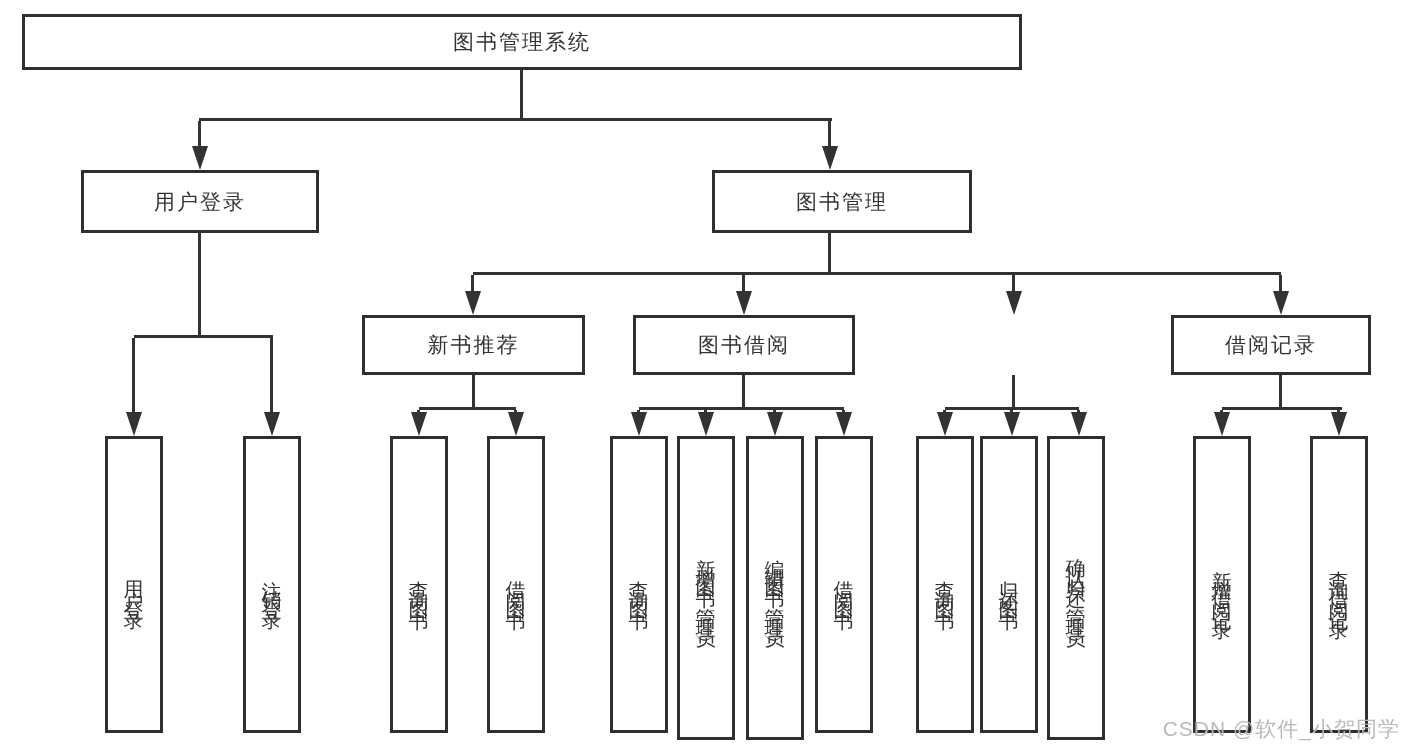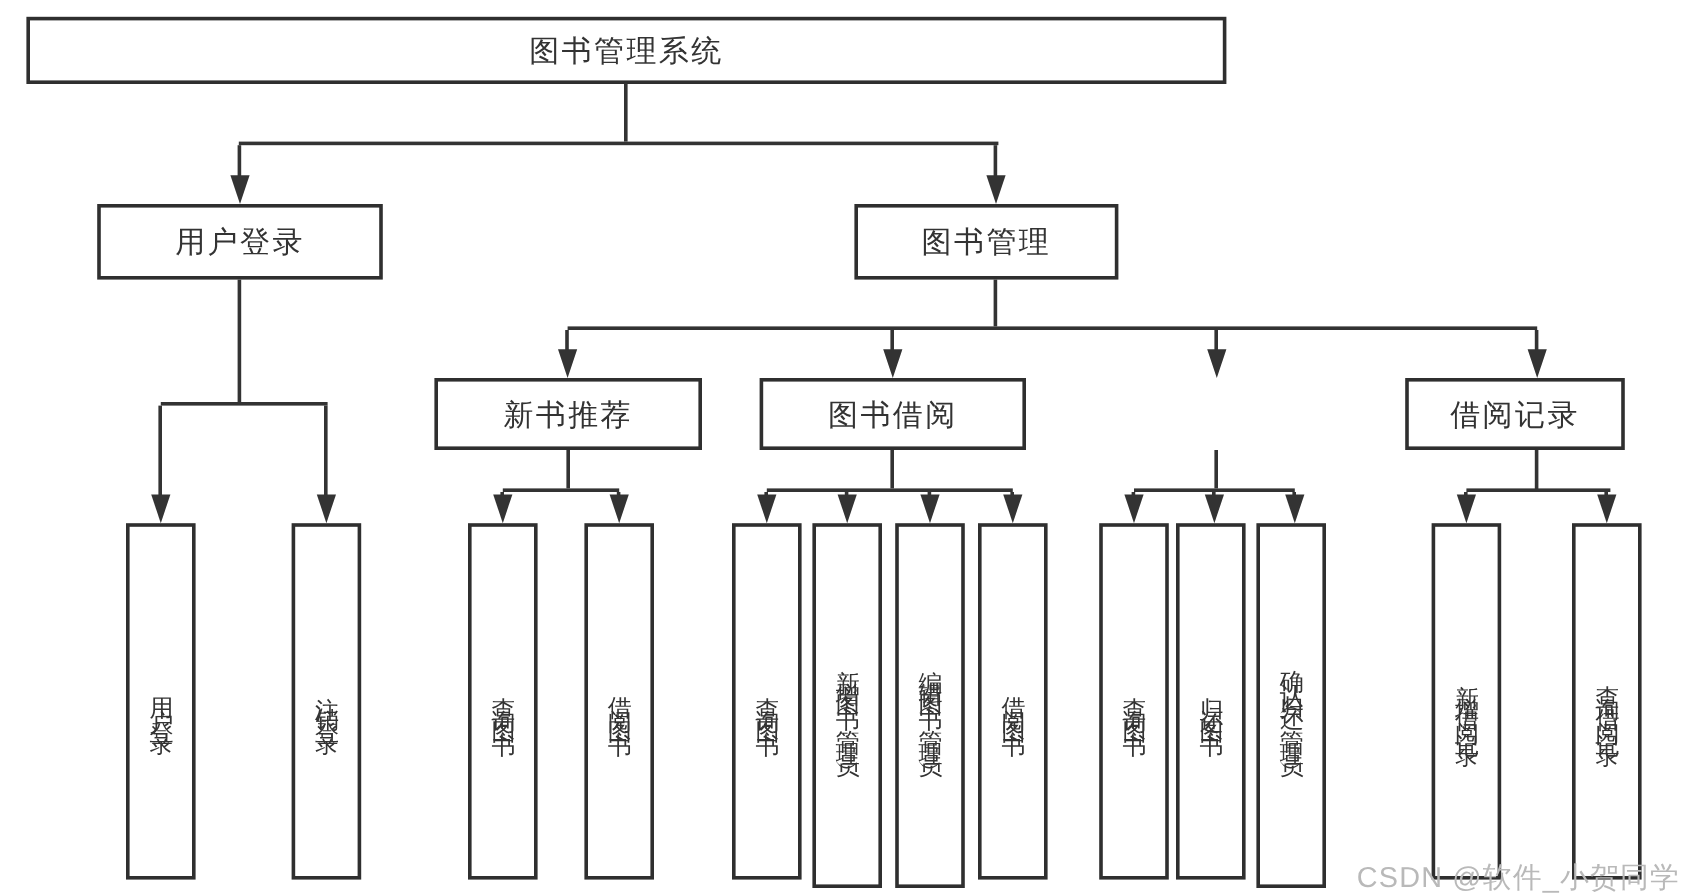--- a/index.html
+++ b/index.html
@@ -13,21 +13,21 @@
   .node{
     position:absolute;
     box-sizing:border-box;
     border:3px solid #2f2f2f;
     background:#fff;
     display:flex;
     align-items:center;
     justify-content:center;
     color:#333;
   }
-  .h-node{font-size:25px;letter-spacing:2px;}
+  .h-node{font-size:21px;letter-spacing:2px;}
   .v-node{
     writing-mode:vertical-rl;
     font-size:20px;
     letter-spacing:10px;
     line-height:1;
   }
   .vline{position:absolute;width:3px;background:#333;}
   .hline{position:absolute;height:3px;background:#333;}
   .drop{position:absolute;width:16px;}
   .drop .stub{
@@ -37,21 +37,21 @@
   }
   .drop .tri{
     position:absolute;left:0;bottom:0;width:0;height:0;display:block;
     border-left:8px solid transparent;
     border-right:8px solid transparent;
     border-top:24px solid #333;
   }
   .watermark{
     position:absolute;
     top:715px;right:5px;
-    font-size:24px;
+    font-size:21px;
     color:#b9b9b9;
     letter-spacing:1px;
     z-index:10;
     white-space:nowrap;
   }
 </style>
 </head>
 <body>
 
 <div id="canvas">
@@ -63,21 +63,21 @@
   <div class="drop" style="left:192px;top:121px;height:49px;">
       <i class="stub"></i>
       <i class="tri"></i>
     </div>
   <div class="drop" style="left:822px;top:121px;height:49px;">
       <i class="stub"></i>
       <i class="tri"></i>
     </div>
 
   <div class="node h-node" style="left:81px;top:170px;width:238px;height:63px;">用户登录</div>
-  <div class="node h-node" style="left:712px;top:170px;width:220px;height:63px;">图书管理</div>
+  <div class="node h-node" style="left:712px;top:170px;width:260px;height:63px;">图书管理</div>
 
   <div class="vline" style="left:198px;top:233px;height:102px;"></div>
   <div class="hline" style="left:134px;top:335px;width:139px;"></div>
   <div class="drop" style="left:126px;top:338px;height:98px;">
       <i class="stub"></i>
       <i class="tri"></i>
     </div>
   <div class="drop" style="left:264px;top:338px;height:98px;">
       <i class="stub"></i>
       <i class="tri"></i>
@@ -97,21 +97,21 @@
       <i class="stub"></i>
       <i class="tri"></i>
     </div>
   <div class="drop" style="left:1273px;top:275px;height:40px;">
       <i class="stub"></i>
       <i class="tri"></i>
     </div>
 
   <div class="node h-node" style="left:362px;top:315px;width:223px;height:60px;text-align:center;">新书推荐</div>
   <div class="node h-node" style="left:633px;top:315px;width:222px;height:60px;">图书借阅</div>
-  <div class="node h-node" style="left:1171px;top:315px;width:183px;height:60px;">借阅记录</div>
+  <div class="node h-node" style="left:1171px;top:315px;width:200px;height:60px;">借阅记录</div>
 
   <div class="vline" style="left:472px;top:375px;height:32px;"></div>
   <div class="hline" style="left:419px;top:407px;width:97px;"></div>
   <div class="drop" style="left:411px;top:410px;height:26px;">
       <i class="stub"></i>
       <i class="tri"></i>
     </div>
   <div class="drop" style="left:508px;top:410px;height:26px;">
       <i class="stub"></i>
       <i class="tri"></i>

